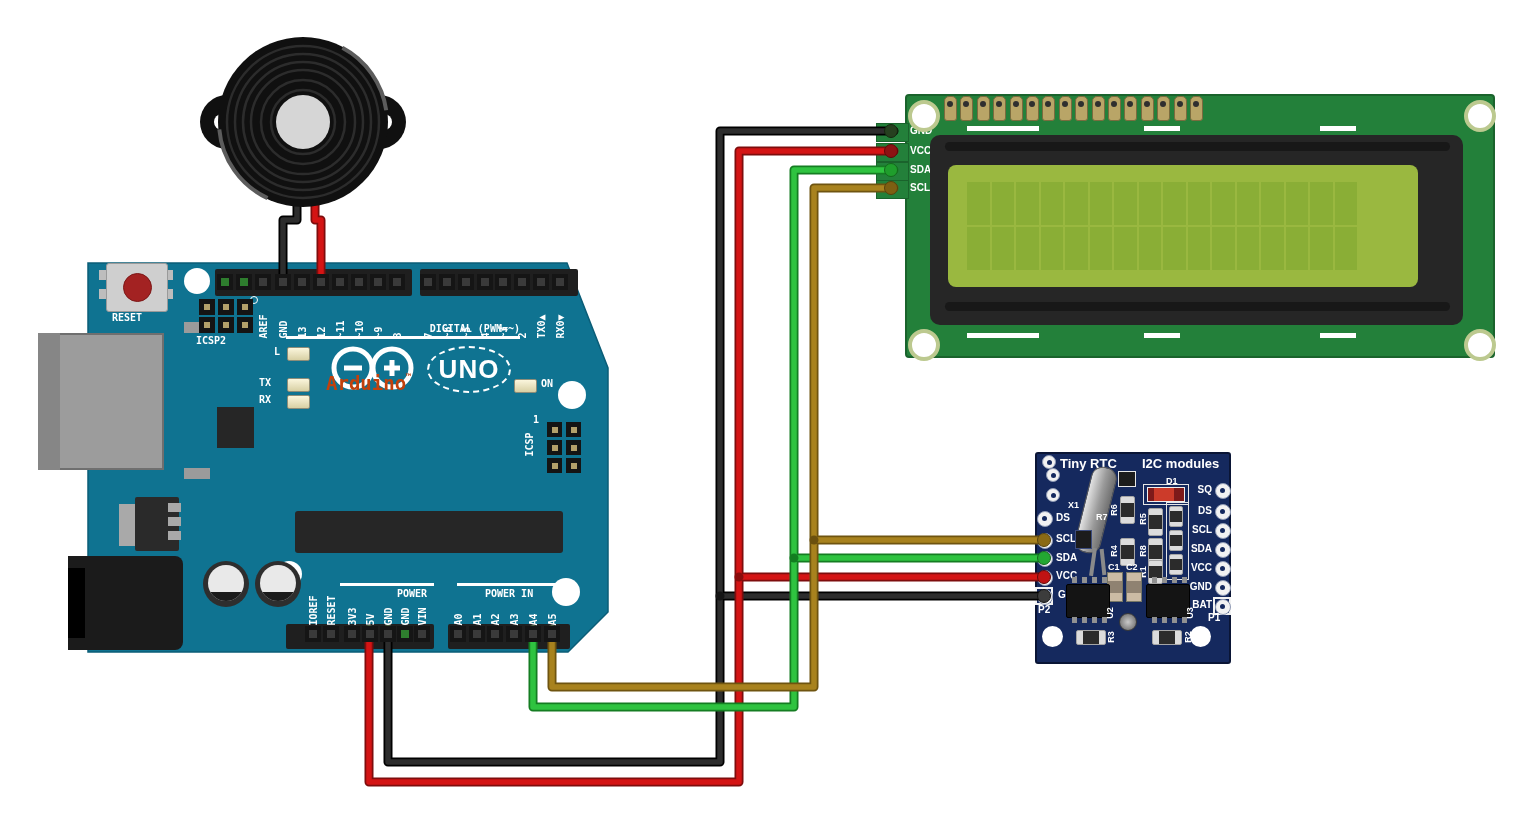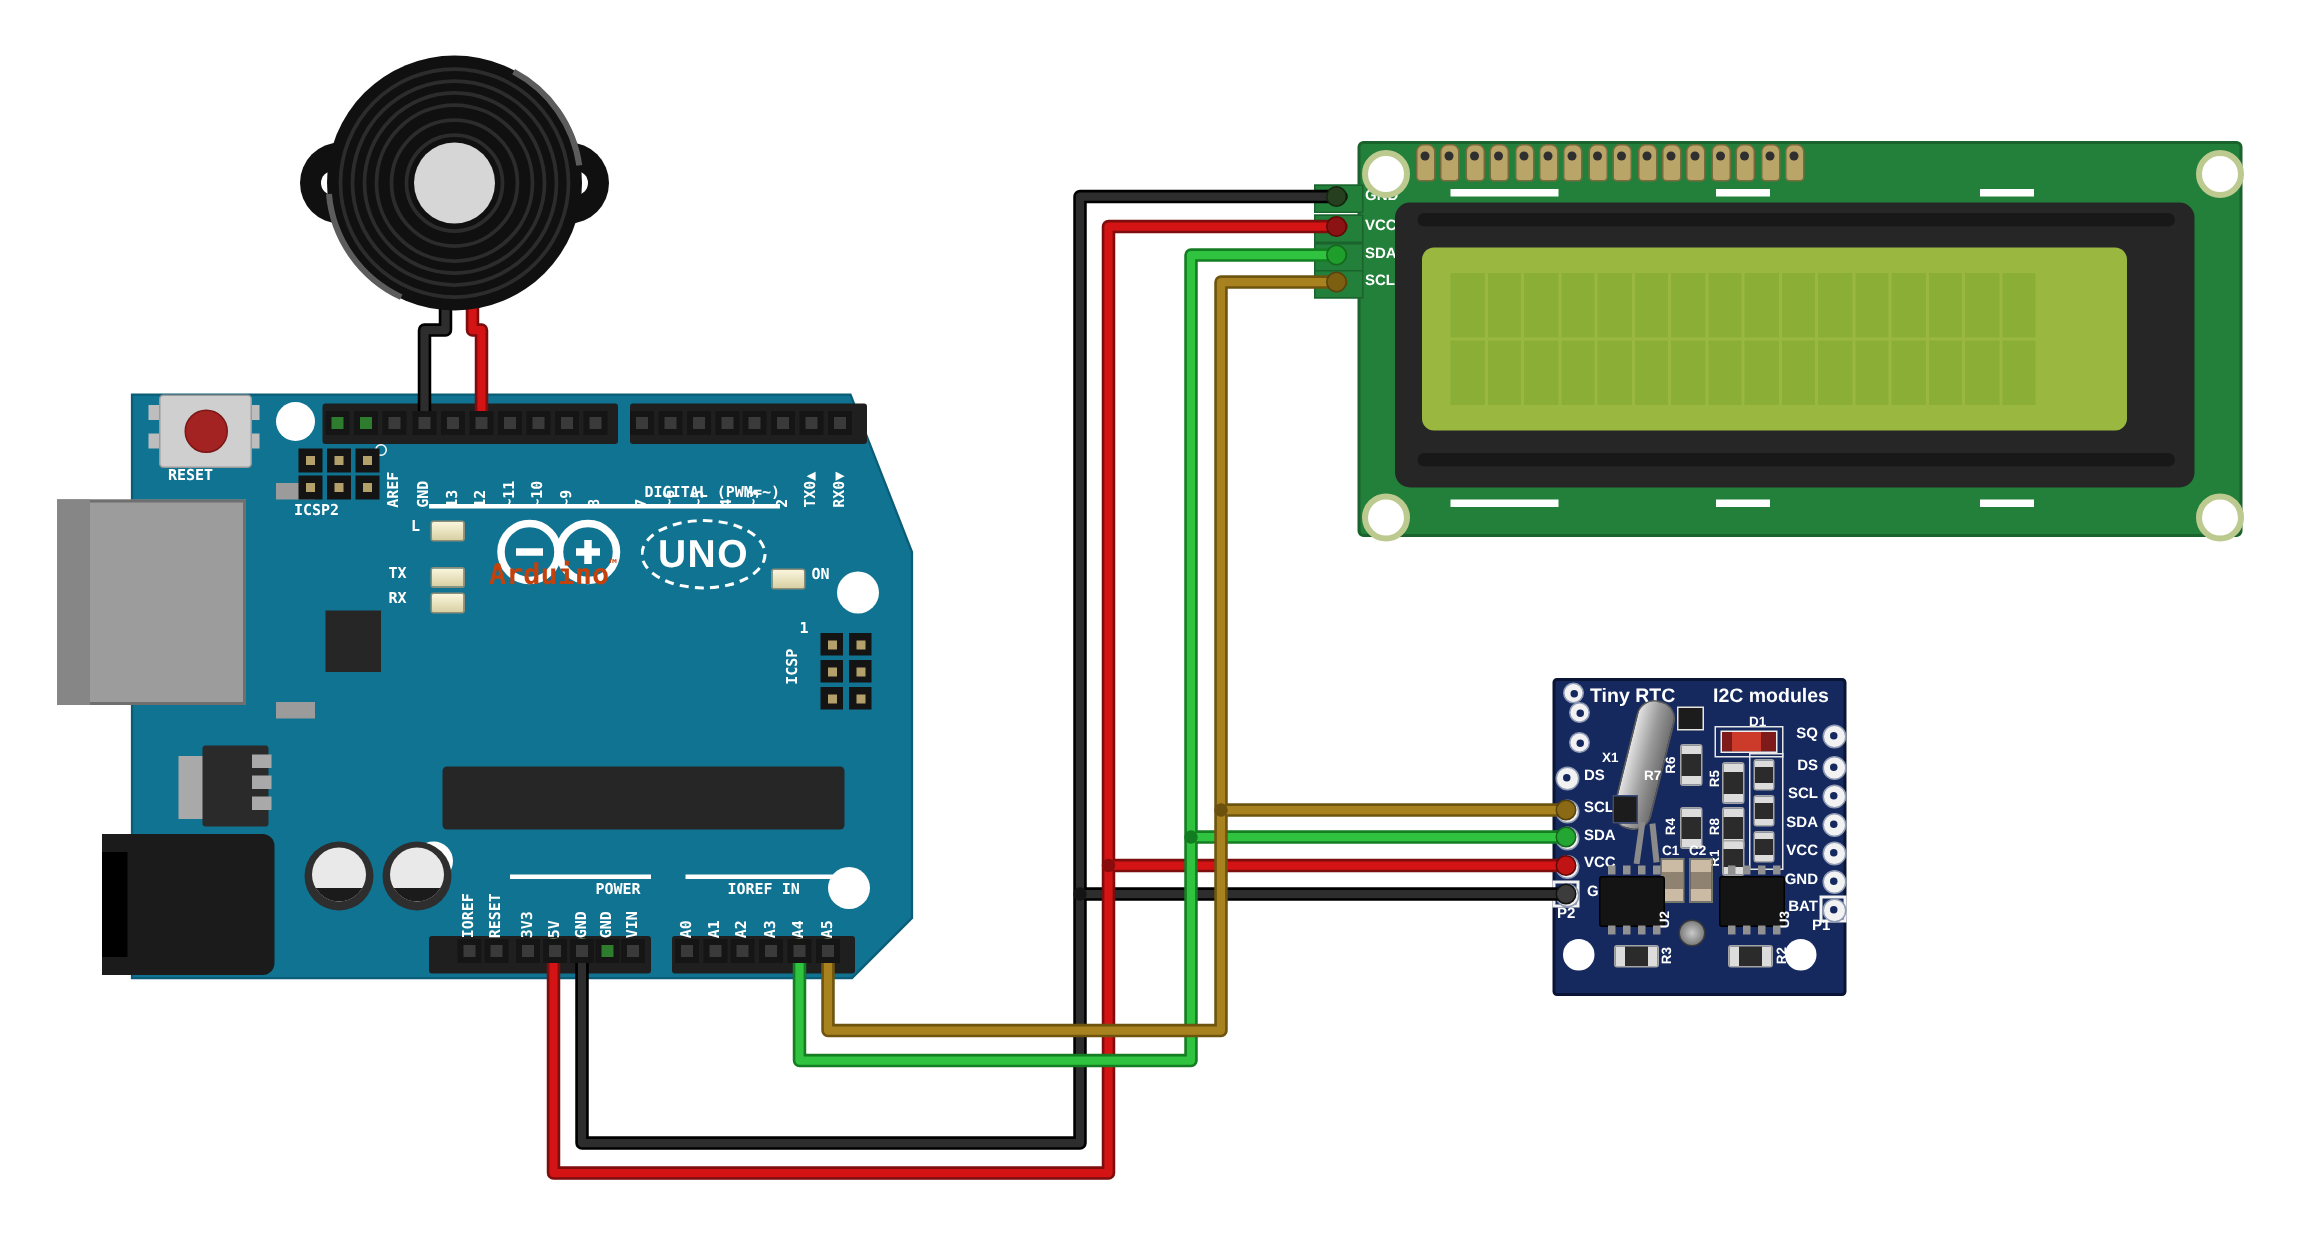--- a/index.html
+++ b/index.html
@@ -57,21 +57,21 @@
   <div class="abs" style="left:420px;top:269px;width:158px;height:27px;background:#1f1f1f;border-radius:2px;"></div>
   <div class="abs" style="left:286px;top:624px;width:148px;height:25px;background:#1f1f1f;border-radius:2px;"></div>
   <div class="abs" style="left:448px;top:624px;width:122px;height:25px;background:#1f1f1f;border-radius:2px;"></div>
   <div class="abs" style="left:250px;top:296px;width:6px;height:6px;border:1.5px solid #fff;border-radius:50%;"></div>
 
   <div class="wline" style="left:286px;top:336px;width:234px;"></div>
   <div class="hlbl" style="left:390px;top:323px;width:130px;text-align:right;">DIGITAL (PWM=~)</div>
   <div class="wline" style="left:340px;top:583px;width:94px;"></div>
   <div class="hlbl" style="left:397px;top:588px;">POWER</div>
   <div class="wline" style="left:457px;top:583px;width:108px;"></div>
-  <div class="hlbl" style="left:485px;top:588px;">IOREF IN</div>
+  <div class="hlbl" style="left:485px;top:588px;">POWER IN</div>
 
   <div class="plbl" style="left:241px;top:310px;">AREF</div>
   <div class="plbl" style="left:261px;top:310px;">GND</div>
   <div class="plbl" style="left:280px;top:310px;">13</div>
   <div class="plbl" style="left:299px;top:310px;">12</div>
   <div class="plbl" style="left:318px;top:310px;">~11</div>
   <div class="plbl" style="left:337px;top:310px;">~10</div>
   <div class="plbl" style="left:356px;top:310px;">~9</div>
   <div class="plbl" style="left:375px;top:310px;">8</div>
   <div class="plbl" style="left:406px;top:310px;">7</div>

